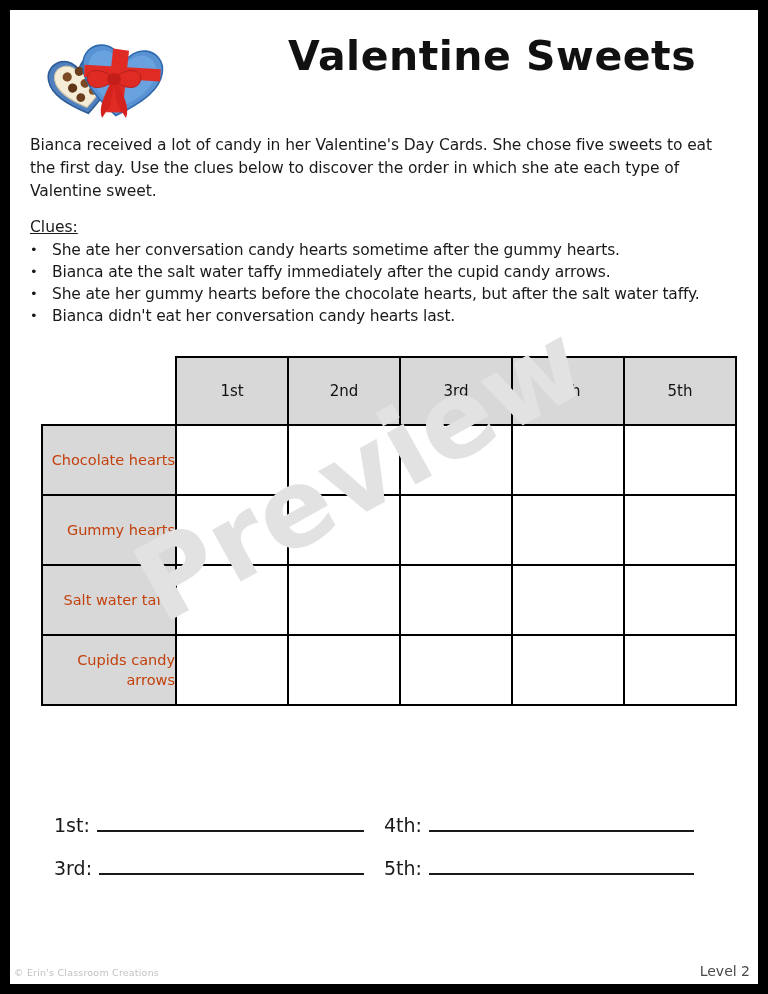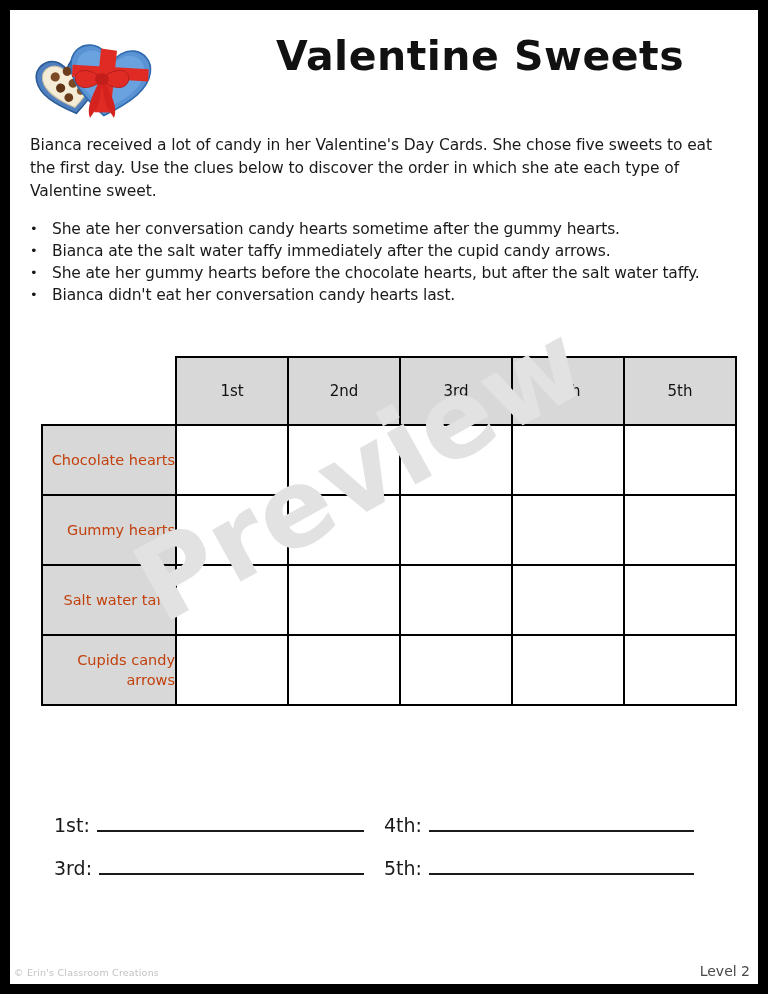--- a/index.html
+++ b/index.html
@@ -29,21 +29,21 @@
     width: 748px;
     height: 974px;
     background: #ffffff;
     box-sizing: border-box;
     overflow: hidden;
   }
 
   
   #header {
     position: absolute;
-    left: 0;
+    left: 12px;
     top: 0;
     width: 668px;
     height: 118px;
   }
   #candy-box {
     position: absolute;
     left: 14px;
     top: 16px;
     width: 130px;
     height: 100px;
@@ -261,20 +261,21 @@
           </g>
         </svg>
       </div>
 
       <div id="page-title">Valentine Sweets</div>
     </div>
 
     <div id="intro">Bianca received a lot of candy in her Valentine's Day Cards. She chose five sweets to eat the first day. Use the clues below to discover the order in which she ate each type of Valentine sweet.</div>
 
     <div id="clues-section">
+      <div id="clues-heading">Clues:</div>
 
       <div class="clue-row">
         <span class="clue-bullet">•</span>
         <span class="clue-text">She ate her conversation candy hearts sometime after the gummy hearts.</span>
       </div>
       <div class="clue-row">
         <span class="clue-bullet">•</span>
         <span class="clue-text">Bianca ate the salt water taffy immediately after the cupid candy arrows.</span>
       </div>
       <div class="clue-row">

